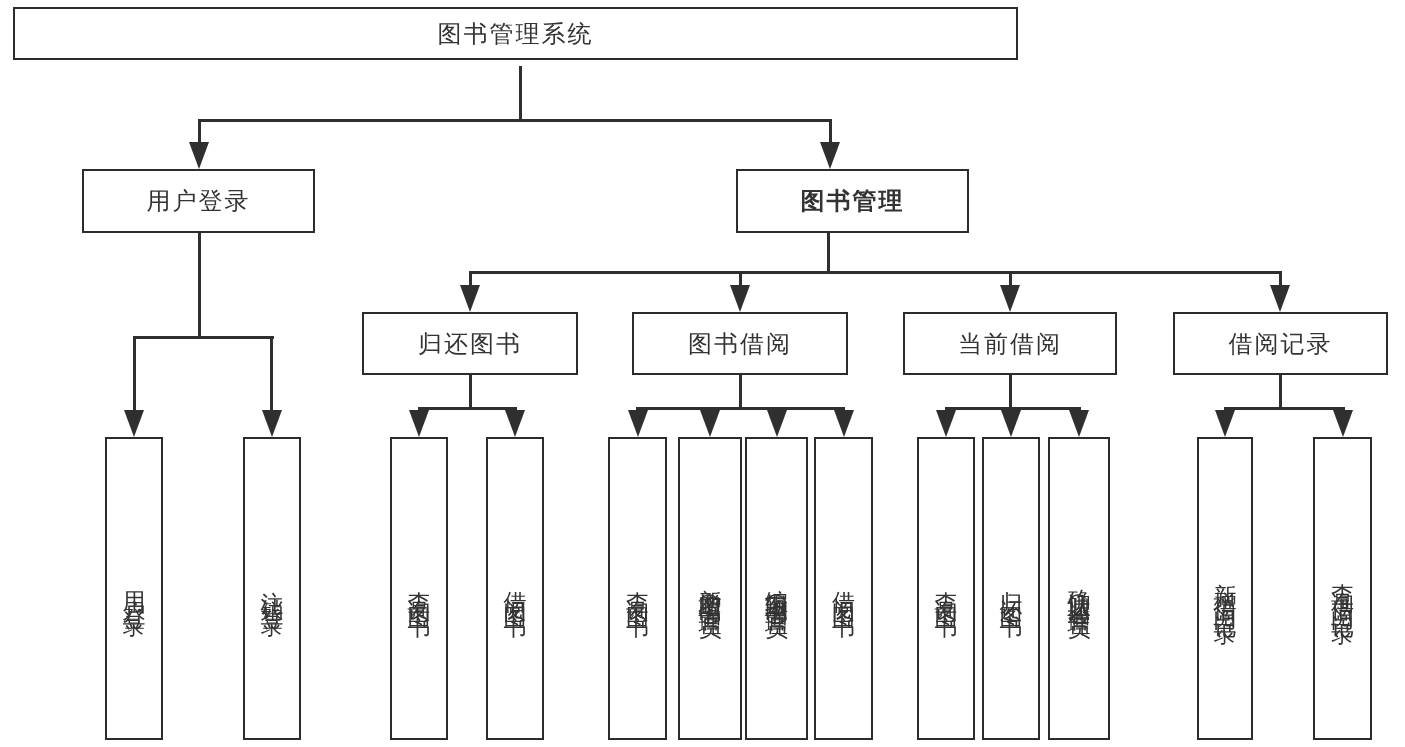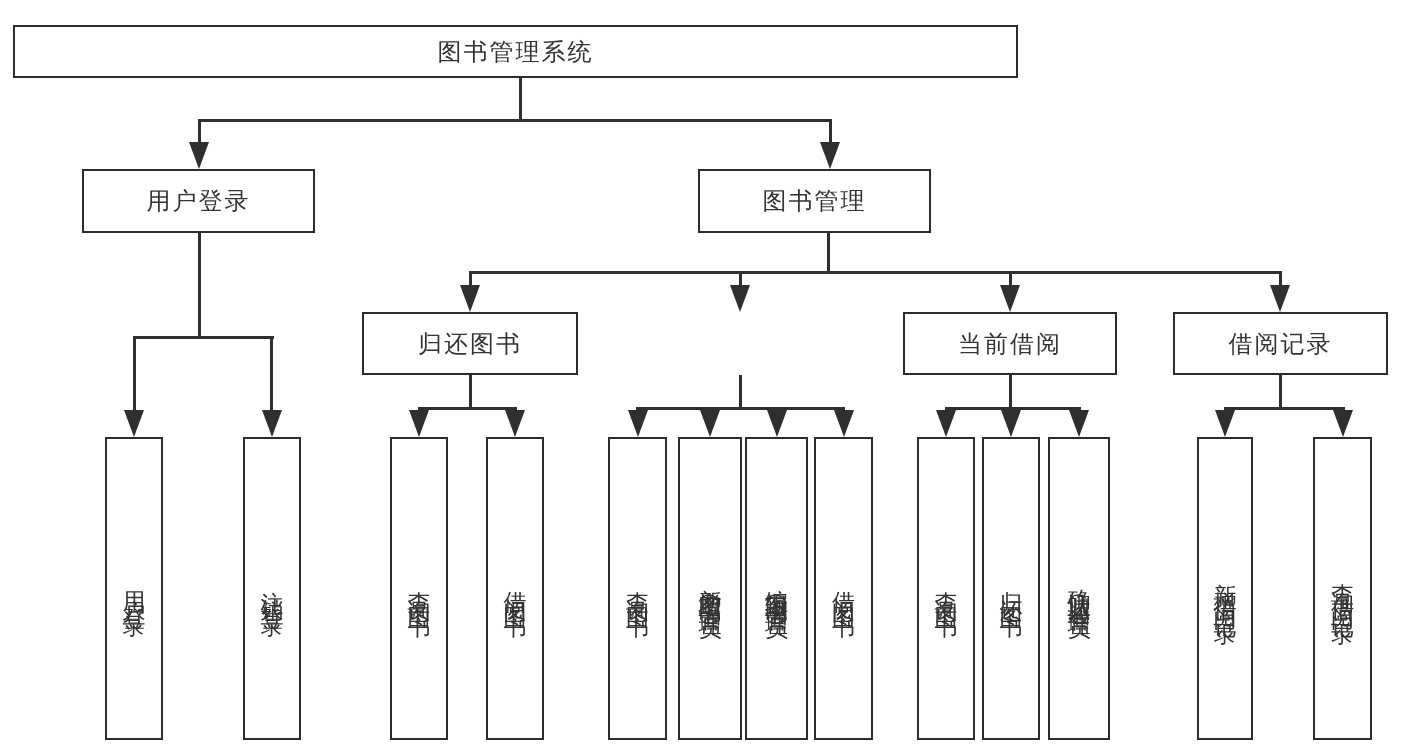--- a/index.html
+++ b/index.html
@@ -27,36 +27,39 @@
   .wm{
     position:absolute;right:6px;bottom:7px;font-size:20px;color:#9e9e9e;
     letter-spacing:1px;z-index:3;white-space:nowrap;
   }
 </style>
 </head>
 <body>
 
 <div id="stage">
 
-  <div class="box hbox" style="left:13px;top:25px;width:1005px;height:53px;">
+  <div class="box hbox" style="left:13px;top:7px;width:1005px;height:53px;">
     <span>图书管理系统</span>
   </div>
 
   <div class="box hbox" style="left:82px;top:169px;width:233px;height:64px;">
     <span>用户登录</span>
   </div>
 
-  <div class="box hbox" style="left:698px;top:169px;width:233px;height:64px;">
+  <div class="box hbox" style="left:736px;top:169px;width:233px;height:64px;font-weight:bold;">
     <span>图书管理</span>
   </div>
 
   <div class="box hbox" style="left:362px;top:312px;width:216px;height:63px;">
     <span>归还图书</span>
   </div>
 
+  <div class="box hbox" style="left:632px;top:312px;width:216px;height:63px;">
+    <span>图书借阅</span>
+  </div>
 
   <div class="box hbox" style="left:903px;top:312px;width:214px;height:63px;">
     <span>当前借阅</span>
   </div>
 
   <div class="box hbox" style="left:1173px;top:312px;width:215px;height:63px;">
     <span>借阅记录</span>
   </div>
 
   <div class="box vbox" style="left:105px;top:437px;width:58px;height:303px;">

